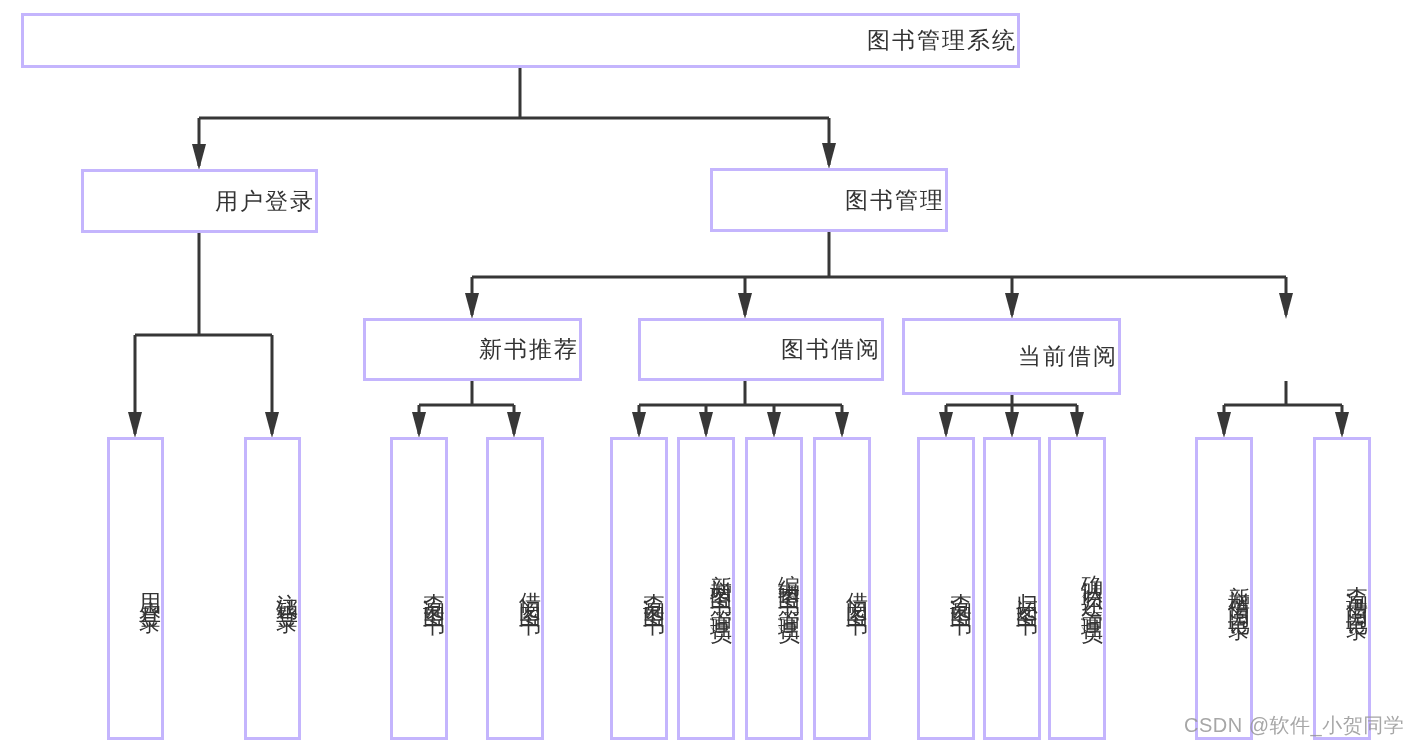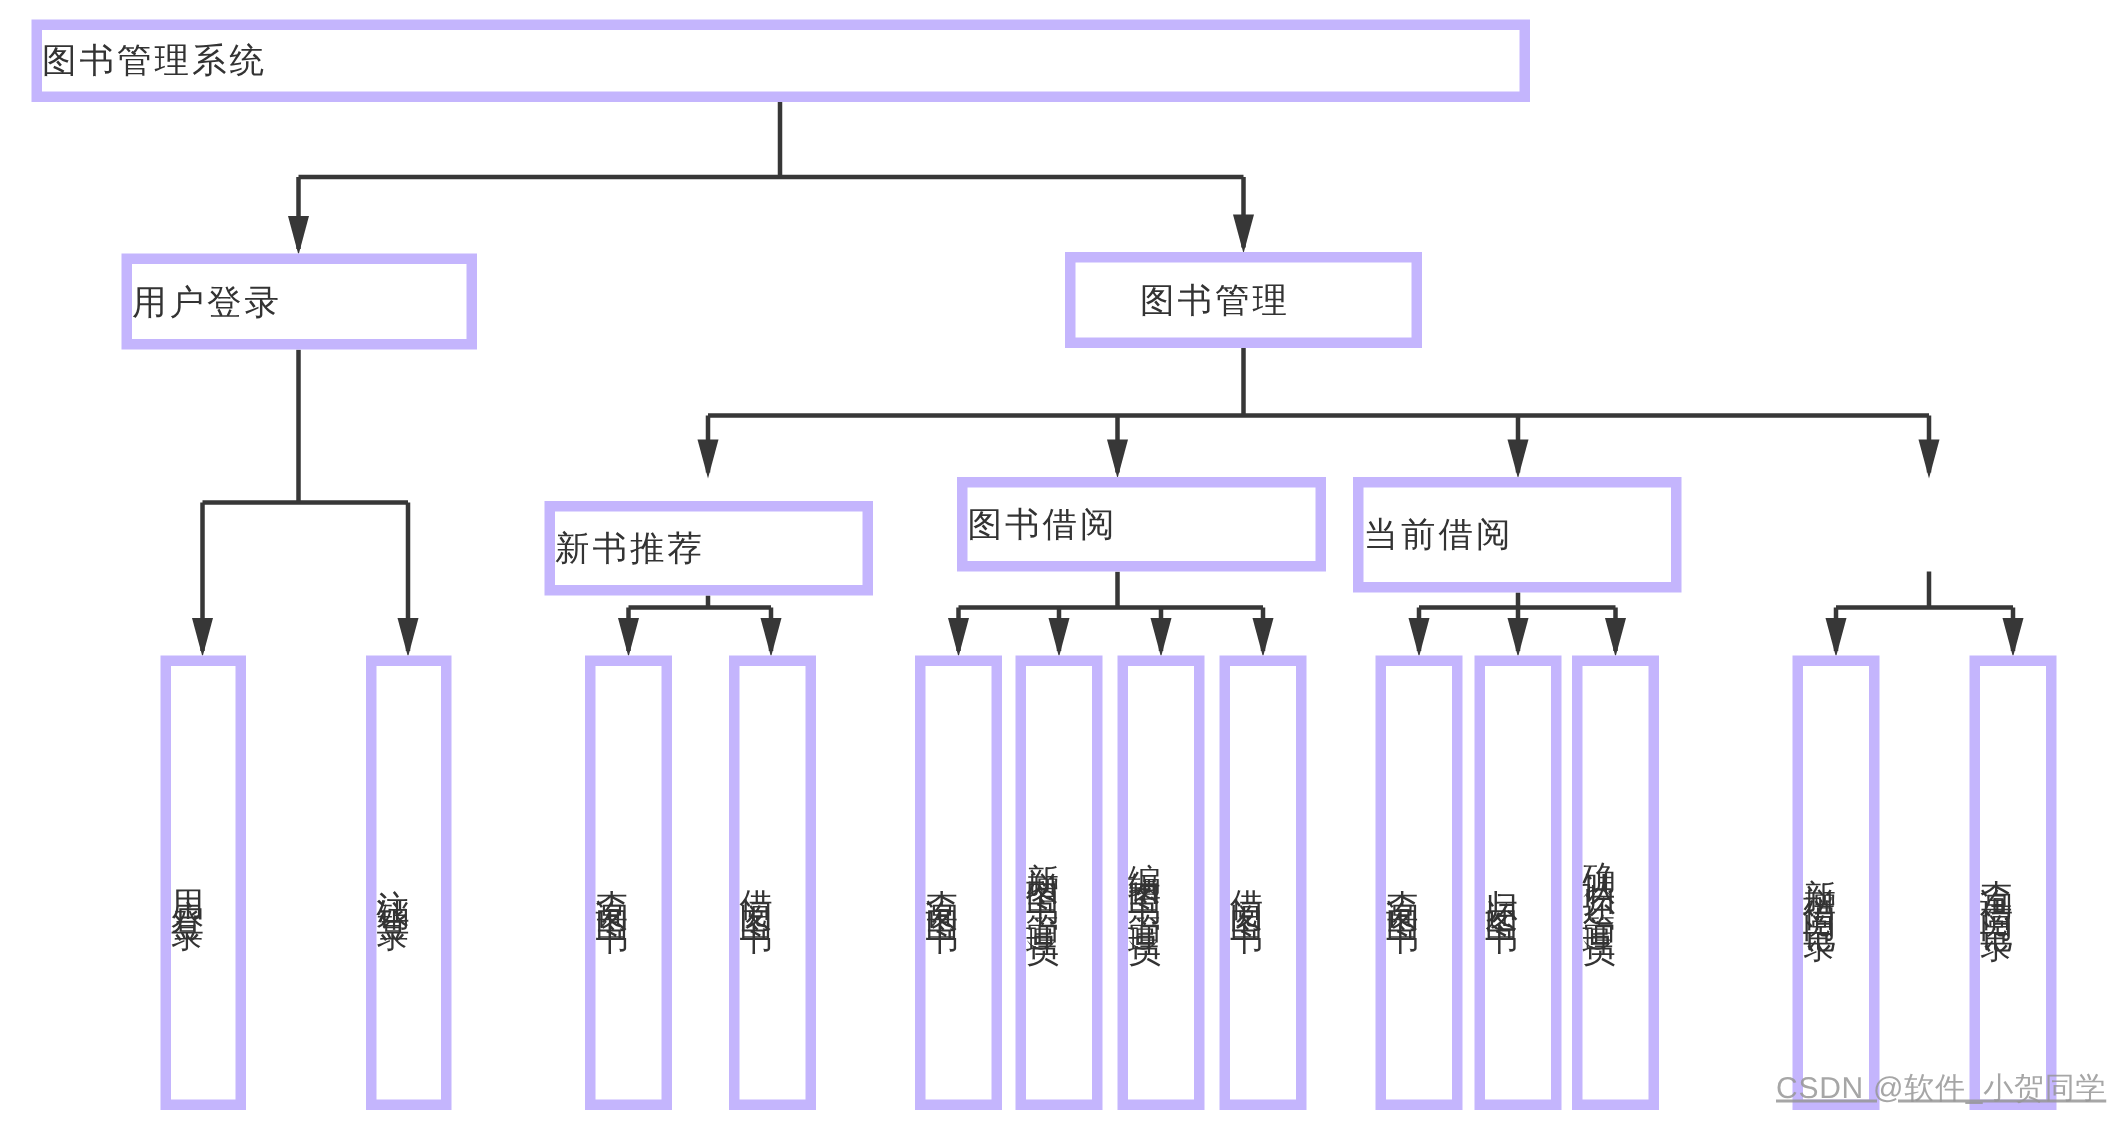--- a/index.html
+++ b/index.html
@@ -2,36 +2,35 @@
 <html><head>
 <meta charset="utf-8">
 <style>
   html,body{margin:0;padding:0;background:#ffffff;}
   .canvas{
     position:relative;width:1405px;height:747px;background:#ffffff;
     font-family:"Liberation Sans","DejaVu Sans",sans-serif;overflow:hidden;
   }
   .connector-layer{position:absolute;left:0;top:0;z-index:1;}
   .box{
-    position:absolute;border:7px solid #c4b5fd;background:#ffffff;
-    box-sizing:border-box;display:flex;align-items:center;justify-content:flex-start;
+    position:absolute;border:3px solid #c4b5fd;background:#ffffff;
+    box-sizing:border-box;display:flex;align-items:center;justify-content:flex-end;
     color:#333333;z-index:2;
   }
   .hbox{font-size:23px;letter-spacing:2px;}
   .vbox{top:437px;height:303px;font-size:22px;}
   .vbox .label{
     writing-mode:vertical-rl;text-orientation:mixed;
     letter-spacing:7px;line-height:1;
   }
   .hbox .label{white-space:nowrap;}
   .watermark{
     position:absolute;left:1184px;top:712px;z-index:6;
     font-size:20px;letter-spacing:0.5px;color:rgba(150,150,150,0.85);
     white-space:nowrap;
-    text-decoration:underline;
   }
 </style>
 </head>
 <body>
 
 <div class="canvas">
 
   <svg class="connector-layer" width="1405" height="747" viewBox="0 0 1405 747">
     <g stroke="#373737" stroke-width="3" fill="none">
       <path d="M520 68 V118 M199 118 H829 M199 118 V166 M829 118 V165"></path>
@@ -69,21 +68,21 @@
     <span class="label">图书管理系统</span>
   </div>
 
   <div class="box hbox" style="left:81px;top:169px;width:237px;height:64px;">
     <span class="label">用户登录</span>
   </div>
   <div class="box hbox" style="left:710px;top:168px;width:238px;height:64px;padding-left:43px;">
     <span class="label">图书管理</span>
   </div>
 
-  <div class="box hbox" style="left:363px;top:318px;width:219px;height:63px;margin-top:16px;">
+  <div class="box hbox" style="left:363px;top:318px;width:219px;height:63px;">
     <span class="label">新书推荐</span>
   </div>
   <div class="box hbox" style="left:638px;top:318px;width:246px;height:63px;">
     <span class="label">图书借阅</span>
   </div>
   <div class="box hbox" style="left:902px;top:318px;width:219px;height:77px;">
     <span class="label">当前借阅</span>
   </div>
 
   <div class="box vbox" style="left:107px;width:57px;">

